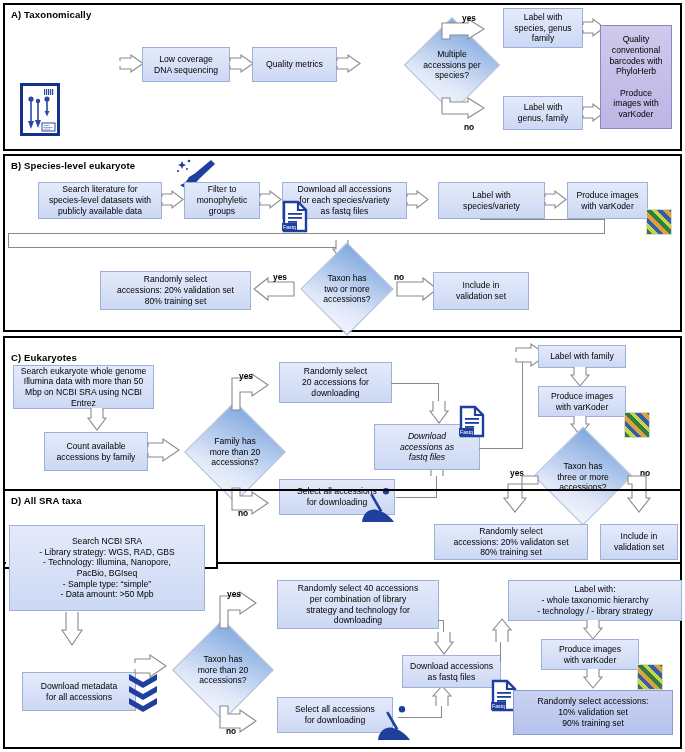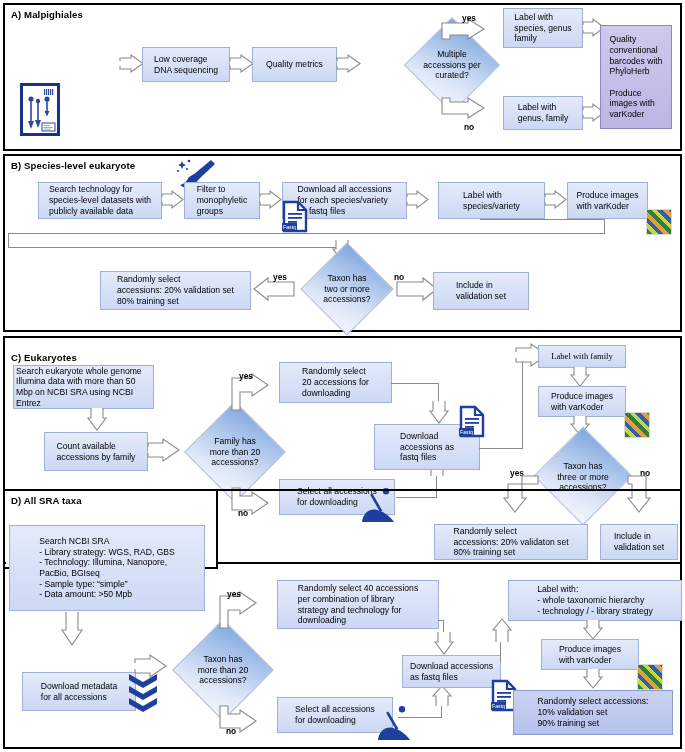--- a/index.html
+++ b/index.html
@@ -30,20 +30,21 @@
   }
   
   .box{
     position:absolute;
     box-sizing:border-box;
     border:0.8px solid #9fb0d8;
     background:linear-gradient(180deg,#e4eafa 0%,#ccd8f4 100%);
     color:#000;
     font-size:8.6px;
     line-height:1.25;
+    text-align:center;
     display:flex;
     align-items:center;
     justify-content:center;
     padding:1px 2px;
     white-space:pre-line;
   }
   .box.purple{
     background:linear-gradient(180deg,#cfc9ec 0%,#bdb5e4 100%);
     border-color:#8e86c2;
   }
@@ -86,21 +87,21 @@
     border:1px solid #d8d8d8;
     image-rendering:pixelated;
   }
 </style>
 </head>
 <body>
 
 <div id="canvas">
 
   <div class="panel" style="left:3px;top:3px;width:679px;height:148px;"></div>
-  <div class="panel-title" style="left:11px;top:9px;">A) Malpighiales</div>
+  <div class="panel-title" style="left:11px;top:9px;">A) Taxonomically</div>
 
 
   <div class="icon" style="left:20px;top:83px;">
     <svg width="40" height="53" viewBox="0 0 40 53">
       <rect x="1.5" y="1.5" width="37" height="50" fill="#ffffff" stroke="#16318c" stroke-width="3"></rect>
 
       <g fill="#2b46a6">
         <rect x="24" y="6" width="1.2" height="6"></rect>
           <rect x="26" y="6" width="1.2" height="6"></rect>
         <rect x="28" y="6" width="1.2" height="6"></rect>
@@ -151,21 +152,21 @@
   <div class="arrow" style="left:336px;top:54px;">
     <svg width="26" height="22">
         <path d="M1,4 L1,1 L12,1 L12,-2 L24,6.5 L12,15 L12,12 L1,12 L1,9" fill="#ffffff" stroke="#8a8a8a" stroke-width="1.1" transform="translate(0,3)"></path>
       </svg>
   </div>
 
   <div class="diamond" style="left:398px;top:30px;width:108px;height:70px;">
     <div class="dshape" style="width:68px;height:68px;left:20px;top:1px;"></div>
     <div class="dtext">Multiple
 accessions per
-curated?</div>
+species?</div>
   </div>
 
   <div class="conn" style="left:448px;top:30px;width:1.2px;height:0px;"></div>
   <div class="arrow" style="left:438px;top:17px;">
     <svg width="56" height="26">
       <path d="M4,22 L4,6 L30,6 L30,2 L46,12 L30,22 L30,18 L12,18 L12,22 Z" fill="#ffffff" stroke="#8a8a8a" stroke-width="1.1"></path>
     </svg>
   </div>
   <div class="yn" style="left:462px;top:13px;">yes</div>
 
@@ -200,21 +201,21 @@
 barcodes with
 PhyloHerb
 
 Produce
 images with
 varKoder</div>
 
   <div class="panel" style="left:3px;top:154px;width:679px;height:178px;"></div>
   <div class="panel-title" style="left:11px;top:160px;">B) Species-level eukaryote</div>
 
-  <div class="box" style="left:38px;top:182px;width:124px;height:37px;">Search technology for
+  <div class="box" style="left:38px;top:182px;width:124px;height:37px;">Search literature for
 species-level datasets with
 publicly available data</div>
 
   <div class="arrow" style="left:161px;top:190px;">
     <svg width="24" height="22">
         <path d="M1,4 L1,1 L11,1 L11,-2 L22,6.5 L11,15 L11,12 L1,12 L1,9" fill="#ffffff" stroke="#8a8a8a" stroke-width="1.1" transform="translate(0,3)"></path>
       </svg>
   </div>
 
   <div class="icon" style="left:174px;top:158px;">
@@ -389,21 +390,21 @@
   </div>
 
   <div class="conn" style="left:396px;top:497px;width:41px;height:1.2px;"></div>
   <div class="connv" style="left:436px;top:470px;width:1.2px;height:28px;"></div>
   <div class="arrow" style="left:428px;top:452px;">
     <svg width="22" height="24">
         <path d="M3,24 L3,12 L0,12 L9,1 L18,12 L15,12 L15,24" fill="#ffffff" stroke="#8a8a8a" stroke-width="1.1"></path>
       </svg>
   </div>
 
-  <div class="box" style="left:374px;top:424px;width:106px;height:46px;">Download
+  <div class="box" style="left:374px;top:424px;width:106px;height:46px;font-style:italic;">Download
 accessions as
 fastq files</div>
 
   <div class="icon" style="left:458px;top:405px;">
     <svg width="30" height="33" viewBox="0 0 30 33">
       <path d="M3 2 h14 l8 8 v21 h-22 Z" fill="#ffffff" stroke="#1f3f9e" stroke-width="2.4"></path>
       <path d="M17 2 v8 h8" fill="none" stroke="#1f3f9e" stroke-width="2.2"></path>
       <g fill="#1f3f9e">
           <rect x="7" y="13" width="14" height="1.8"></rect>
           <rect x="7" y="17" width="14" height="1.8"></rect>
@@ -415,21 +416,21 @@
   </div>
 
   <div class="conn" style="left:479px;top:448px;width:44px;height:1.2px;"></div>
   <div class="connv" style="left:522px;top:360px;width:1.2px;height:89px;"></div>
   <div class="arrow" style="left:515px;top:345px;">
     <svg width="34" height="24">
         <path d="M1,5 L1,1 L16,1 L16,-3 L32,8 L16,19 L16,15 L1,15 L1,11" fill="#ffffff" stroke="#8a8a8a" stroke-width="1.1" transform="translate(0,2)"></path>
       </svg>
   </div>
 
-  <div class="box" style="left:538px;top:345px;width:88px;height:23px;font-family:Liberation Serif, serif;">Label with family</div>
+  <div class="box" style="left:538px;top:345px;width:88px;height:23px;">Label with family</div>
 
   <div class="arrow" style="left:571px;top:367px;">
     <svg width="22" height="22">
         <path d="M3,0 L3,8 L0,8 L9,19 L18,8 L15,8 L15,0" fill="#ffffff" stroke="#8a8a8a" stroke-width="1.1"></path>
       </svg>
   </div>
 
   <div class="box" style="left:538px;top:386px;width:88px;height:31px;">Produce images
 with varKoder</div>
 

